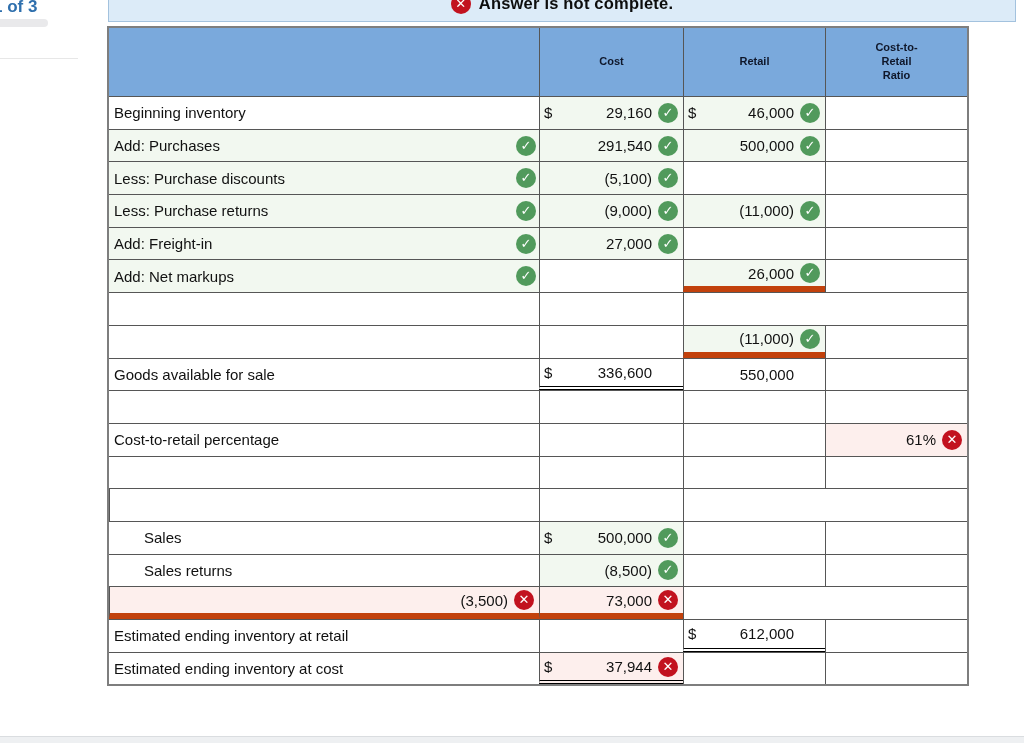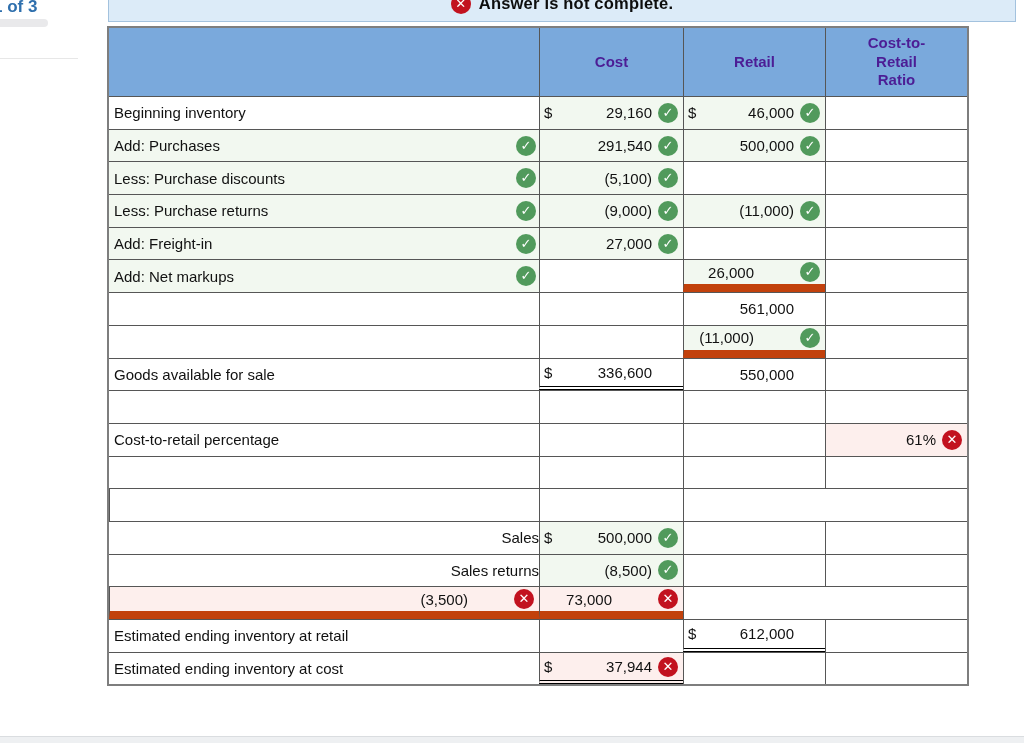--- a/index.html
+++ b/index.html
@@ -30,37 +30,37 @@
   }
   .badge.ok{background:var(--check-badge,#519a5c);}
   .badge.err{background:var(--x-badge,#c2121f);}
 
   
   .tablewrap{position:absolute;left:107px;top:26px;border:2px solid #7e7e7e;background:#fff;}
   .thead,.trow{display:grid;grid-template-columns:430px 144px 142px 142px;}
   .thead{height:68px;background:var(--header-bg,#7aa9dc);}
   .hcell{
     display:flex;align-items:center;justify-content:center;text-align:center;
-    font-weight:bold;font-size:15px;color:#4c1d95;white-space:pre-line;line-height:1.25;
+    font-weight:bold;font-size:11px;color:#0f172a;white-space:pre-line;line-height:1.25;
     border-left:1px solid #565656;box-sizing:border-box;
   }
   .hcell:first-child{border-left:none;}
   .trow{height:32.7px;border-top:1px solid #565656;box-sizing:border-box;}
   .cell{box-sizing:border-box;border-left:1px solid #565656;overflow:hidden;}
   .cell.first{border-left:none;}
   .labelcell{display:flex;align-items:center;padding-left:5px;font-size:15px;}
-  .labelcell.indent{padding-left:17px;text-align:right;}
+  .labelcell.indent{padding-left:35px;}
   .labelcell .lbl{flex:1 1 auto;}
   .vcell{display:flex;align-items:center;padding:0 2px 0 4px;font-size:15px;}
   .dollar{flex:0 0 auto;}
   .val{flex:1 1 auto;text-align:right;padding-right:3px;}
   .icon-slot{flex:0 0 26px;display:flex;align-items:center;justify-content:center;}
   .tint-ok{background:var(--correct-bg,#f2f8f0);}
   .tint-err{background:var(--wrong-bg,#fdefed);}
-  .u1{border-bottom:8px solid #c2410c;gap:40px;}
+  .u1{border-bottom:6px solid #c2410c;}
   .u2{border-bottom:4px double #000;}
 
   .footer-strip{position:absolute;left:0;bottom:0;width:1024px;height:6px;background:#eef0f2;border-top:1px solid #dadde0;}
 </style>
 </head>
 <body>
 
 <div class="pagination">1 of 3</div>
 <div class="pill"></div>
 <div class="divider"></div>
@@ -188,24 +188,20 @@
             <span class="badge ok">✓</span>
           </span>
         </div>
         <div class="cell vcell"></div>
       </div>
       <div class="trow">
         <div class="cell first labelcell">
           <span class="lbl"></span>
         </div>
         <div class="cell vcell"></div>
-        <div class="cell vcell">
-          <span class="val">561,000</span>
-          <span class="icon-slot"></span>
-        </div>
         <div class="cell vcell"></div>
       </div>
       <div class="trow">
         <div class="cell first labelcell">
           <span class="lbl"></span>
         </div>
         <div class="cell vcell"></div>
         <div class="cell vcell tint-ok u1">
           <span class="val">(11,000)</span>
           <span class="icon-slot">

